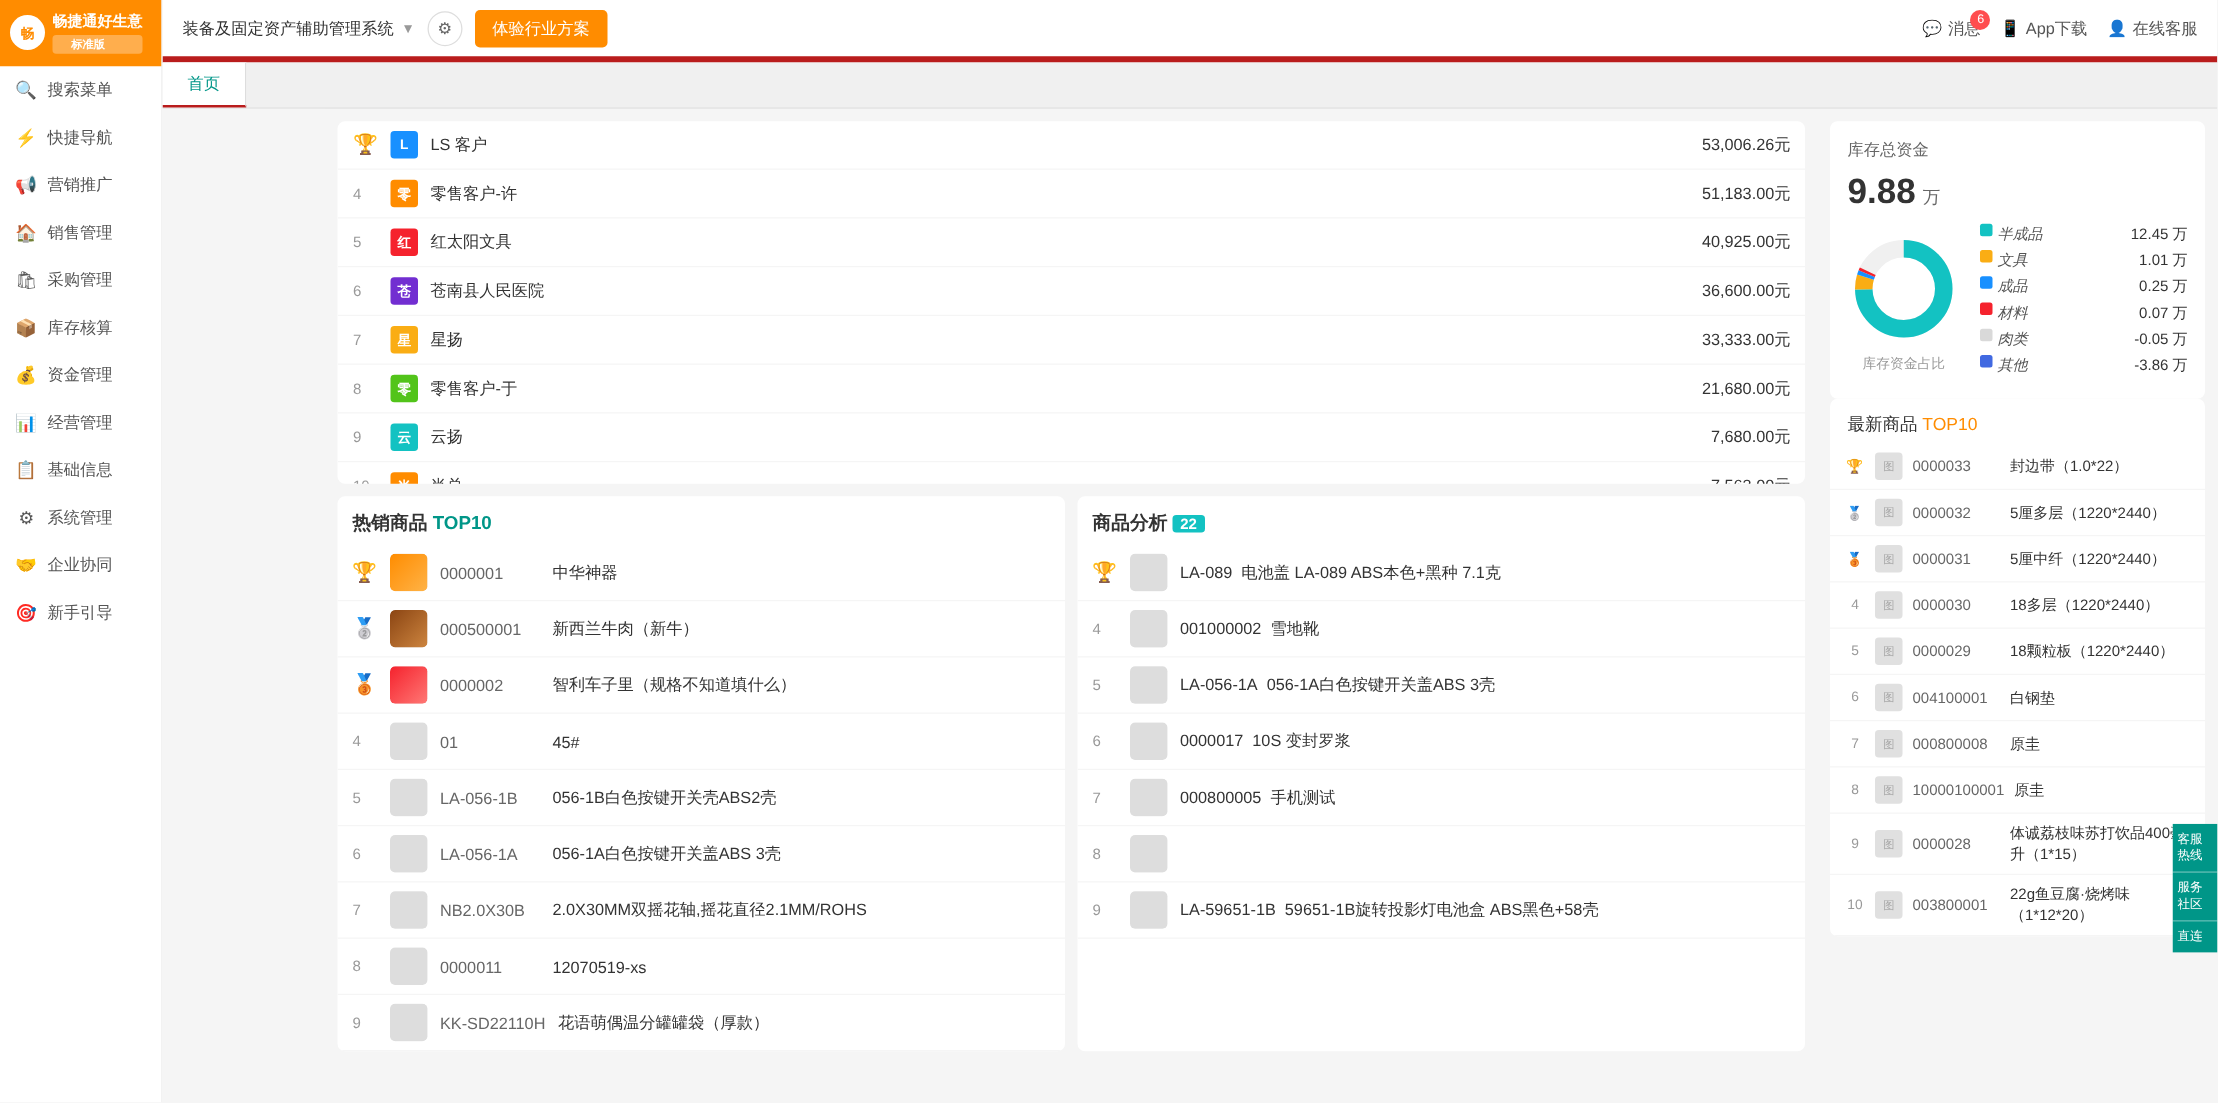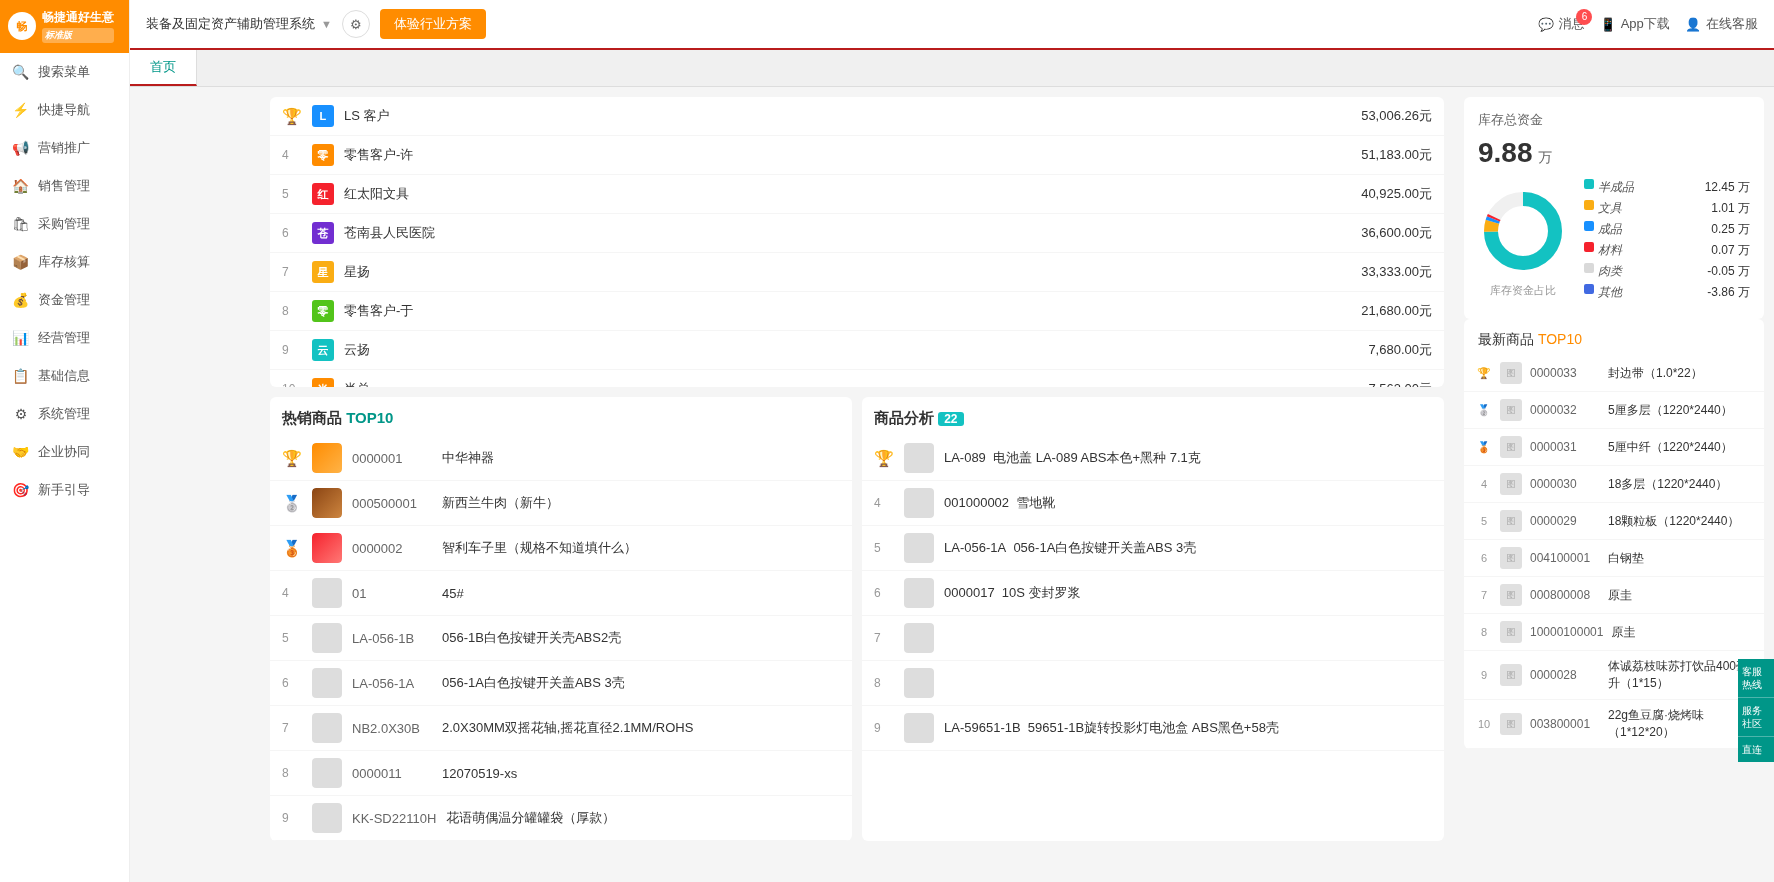--- a/index.html
+++ b/index.html
@@ -34,23 +34,22 @@
       color: #ff8c00;
       font-size: 11px;
       font-weight: bold;
       flex-shrink: 0;
     }
     .sidebar-logo .logo-text { font-size: 12px; line-height: 1.3; }
     .sidebar-logo .logo-badge {
       font-size: 9px;
       background: rgba(255,255,255,0.3);
       border-radius: 3px;
-      padding: 1px 3px;
+      padding: 1px 15px;
       margin-top: 2px;
-      font-style: italic;
     }
     .sidebar-nav { flex: 1; overflow-y: auto; }
     .sidebar-item {
       display: flex;
       align-items: center;
       gap: 8px;
       padding: 10px 12px;
       cursor: pointer;
       color: #555;
       font-size: 13px;
@@ -62,21 +61,21 @@
     .main {
       flex: 1;
       display: flex;
       flex-direction: column;
       overflow: hidden;
     }
 
     
     .topbar {
       background: #fff;
-      border-bottom: 2px solid #b91c1c;
+      border-bottom: 5px solid #b91c1c;
       display: flex;
       align-items: center;
       padding: 0 16px;
       height: 50px;
       gap: 10px;
     }
     .topbar-system {
       display: flex;
       align-items: center;
       gap: 6px;
@@ -677,20 +676,24 @@
             <span class="product-name">
               <span>0000017</span>&nbsp;
               <span>10S 变封罗浆</span>
             </span>
           </div>
           <div class="product-item">
             <span class="rank-num">7</span>
             <div class="product-img">
                 <div class="product-img-placeholder"></div>
               </div>
+            <span class="product-name">
+              <span>000800005</span>&nbsp;
+              <span>手机测试</span>
+            </span>
           </div>
           <div class="product-item">
             <span class="rank-num">8</span>
             <div class="product-img">
                 <div class="product-img-placeholder"></div>
               </div>
           </div>
           <div class="product-item">
             <span class="rank-num">9</span>
             <div class="product-img">

